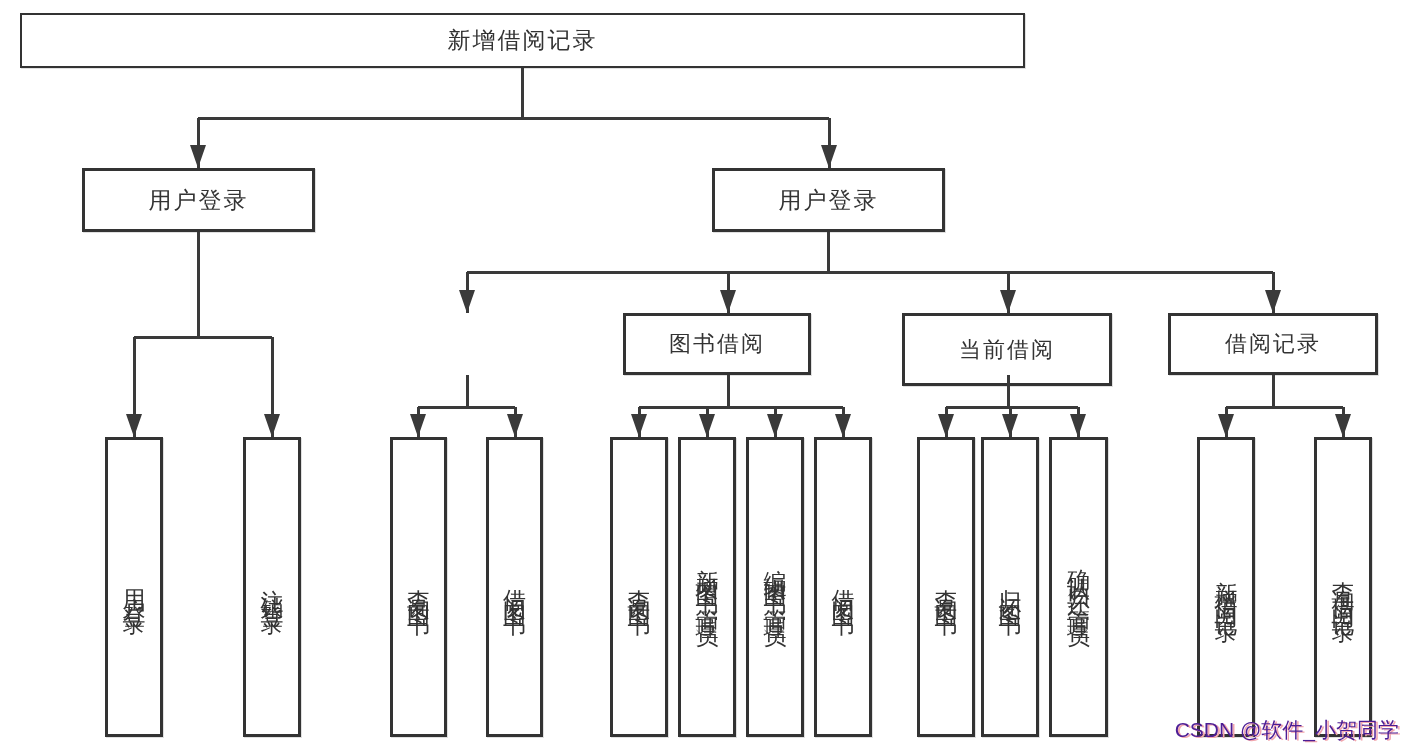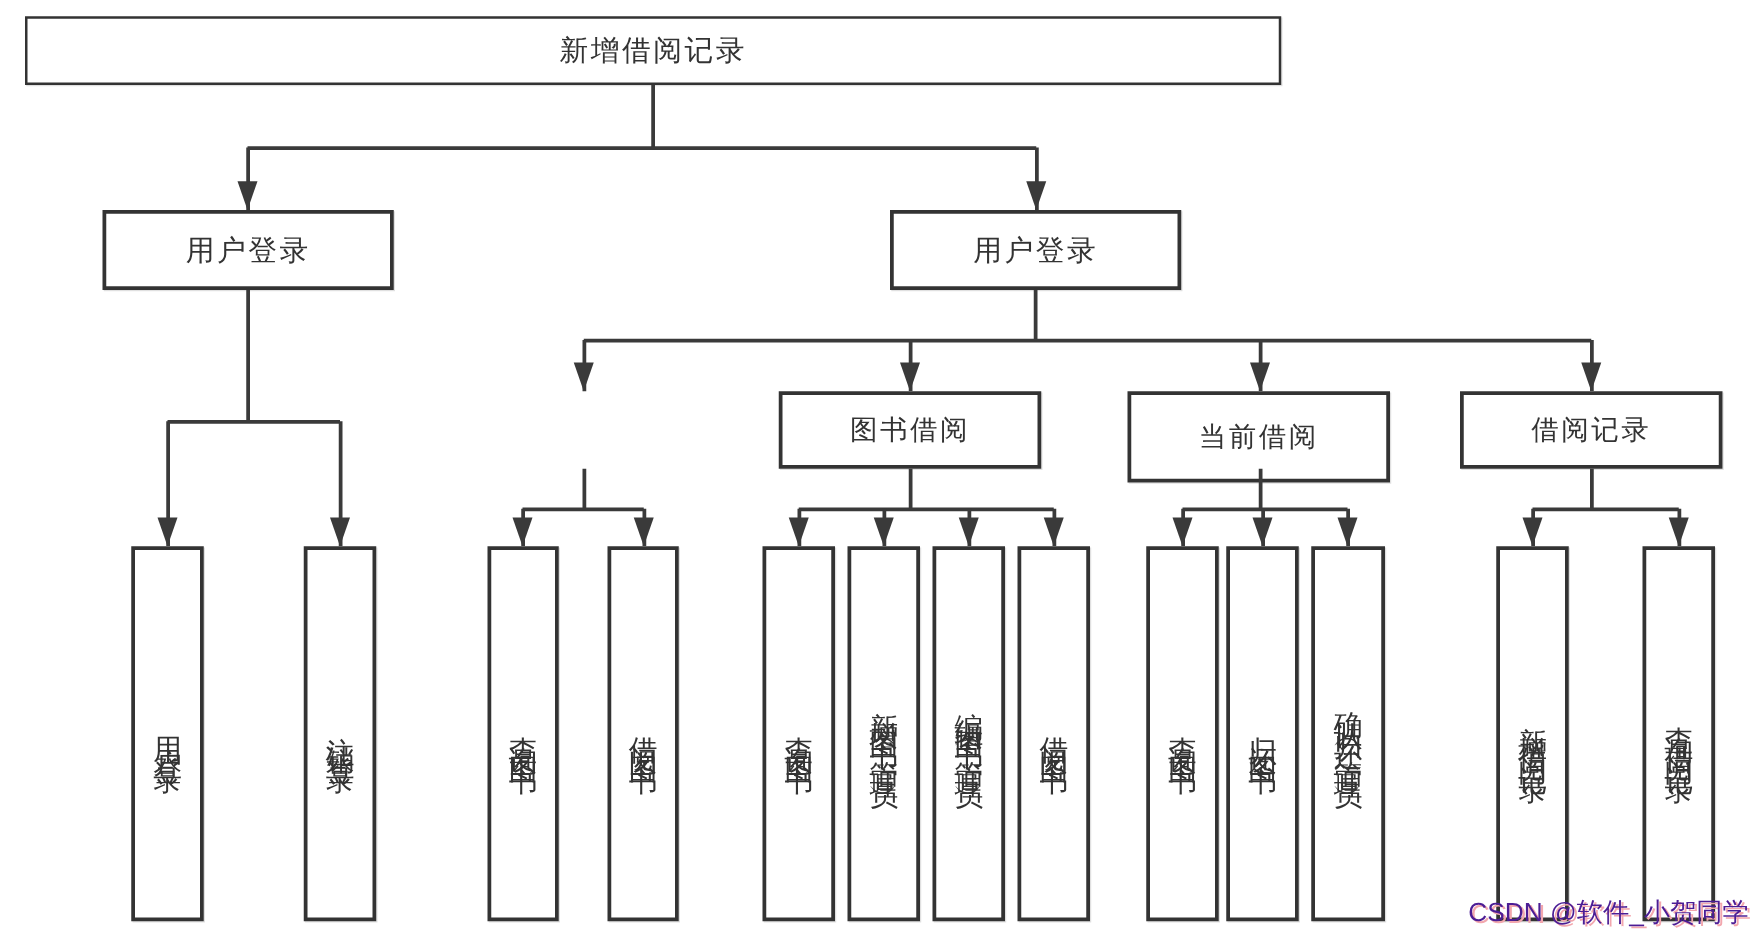--- a/index.html
+++ b/index.html
@@ -60,21 +60,21 @@
   <div class="hl" style="left:467px;top:272px;width:806px"></div>
   <div class="vl" style="left:467px;top:272px;height:41px"></div>
   <div class="ar" style="left:467px;top:290px"></div>
   <div class="vl" style="left:728px;top:272px;height:41px"></div>
   <div class="ar" style="left:728px;top:290px"></div>
   <div class="vl" style="left:1008px;top:272px;height:41px"></div>
   <div class="ar" style="left:1008px;top:290px"></div>
   <div class="vl" style="left:1273px;top:272px;height:41px"></div>
   <div class="ar" style="left:1273px;top:290px"></div>
 
-  <div class="box lvl3" style="left:623px;top:313px;width:210px;height:62px">图书借阅</div>
+  <div class="box lvl3" style="left:623px;top:313px;width:188px;height:62px">图书借阅</div>
   <div class="box lvl3" style="left:902px;top:313px;width:210px;height:73px">当前借阅</div>
   <div class="box lvl3" style="left:1168px;top:313px;width:210px;height:62px">借阅记录</div>
 
   <div class="vl" style="left:467px;top:375px;height:32px"></div>
   <div class="hl" style="left:418px;top:407px;width:97px"></div>
   <div class="vl" style="left:418px;top:407px;height:30px"></div>
   <div class="ar" style="left:418px;top:414px"></div>
   <div class="vl" style="left:515px;top:407px;height:30px"></div>
   <div class="ar" style="left:515px;top:414px"></div>
 

